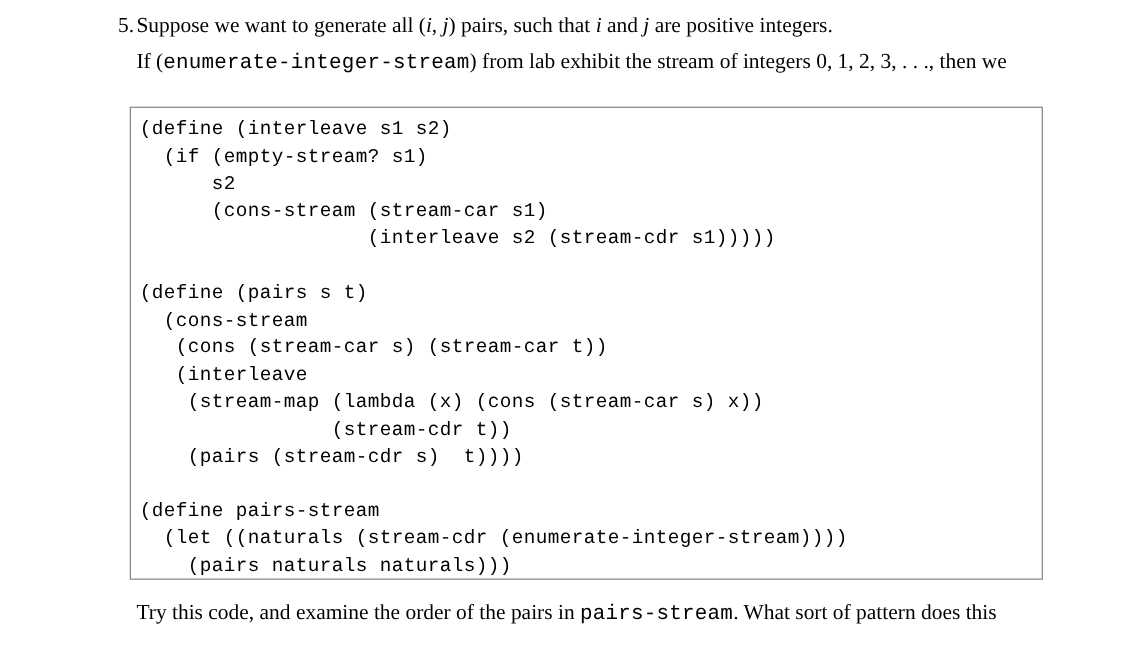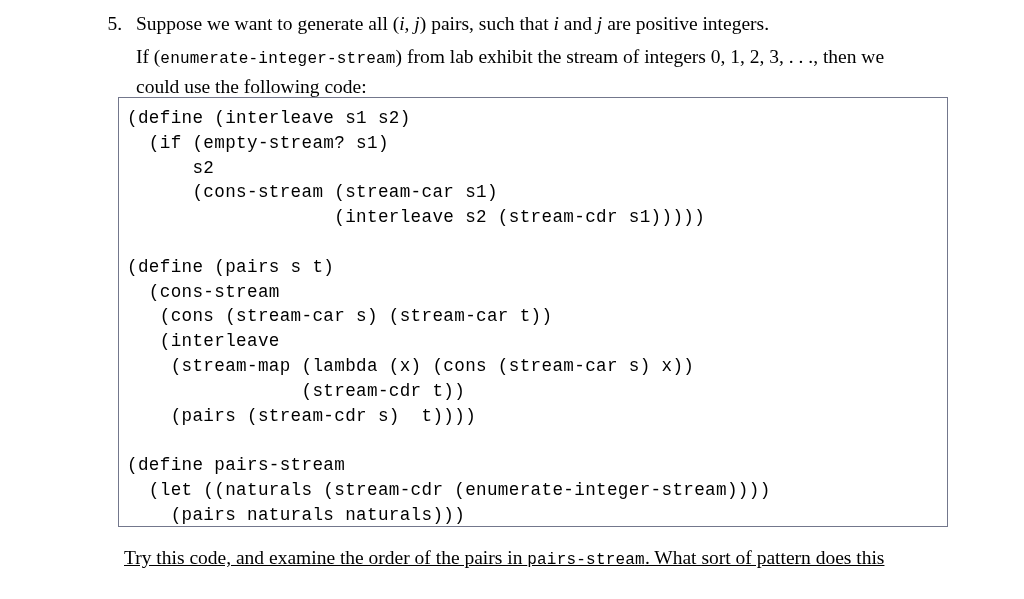--- a/index.html
+++ b/index.html
@@ -35,38 +35,38 @@
     left: 0px;
     top: 0px;
     width: 26px;
     text-align: right;
     font-size: 19.5px;
     line-height: 28px;
     font-family: "Liberation Serif", "DejaVu Serif", serif;
   }
 
   .item-body {
-    margin-left: 40px;
+    margin-left: 28px;
   }
 
   .para {
     font-size: 19.5px;
     line-height: 27px;
     text-align: left;
     font-family: "Liberation Serif", "DejaVu Serif", serif;
     margin: 0;
   }
 
   .para.first {
     margin-bottom: 6px;
   }
 
   .mono {
     font-family: "Liberation Mono", "DejaVu Sans Mono", monospace;
-    font-size: 16px;
+    font-size: 19px;
     letter-spacing: 0.2px;
   }
 
   .math-i {
     font-style: italic;
     font-family: "Liberation Serif", "DejaVu Serif", serif;
   }
 
   
   .code-box {
@@ -92,38 +92,37 @@
     color: #000000;
   }
 
   
   .tail {
     position: absolute;
     left: 124px;
     top: 544px;
     width: 840px;
   }
-  .tail .para { line-height: 27px; text-decoration: underline; }
+  .tail .para { line-height: 27px; }
 </style>
 </head>
 <body>
 
 <div class="page">
 
   <div class="item">
 
     <div class="item-number">5.</div>
 
     <div class="item-body">
 
       <p class="para first"><span>Suppose we want to generate all (</span><span class="math-i">i</span><span>, </span><span class="math-i">j</span><span>) pairs, such that </span><span class="math-i">i</span><span> and </span><span class="math-i">j</span><span> are positive integers.</span></p>
 
       <p class="para"><span>If (</span><span class="mono">enumerate-integer-stream</span><span>) from lab exhibit the stream of integers 0, 1, 2, 3, . . ., then we</span></p>
 
-      <p class="para">could use the following code:</p>
 
     </div>
   </div>
 
   <div class="code-box">
     <pre class="code-pre">(define (interleave s1 s2)
   (if (empty-stream? s1)
       s2
       (cons-stream (stream-car s1)
                    (interleave s2 (stream-cdr s1)))))

